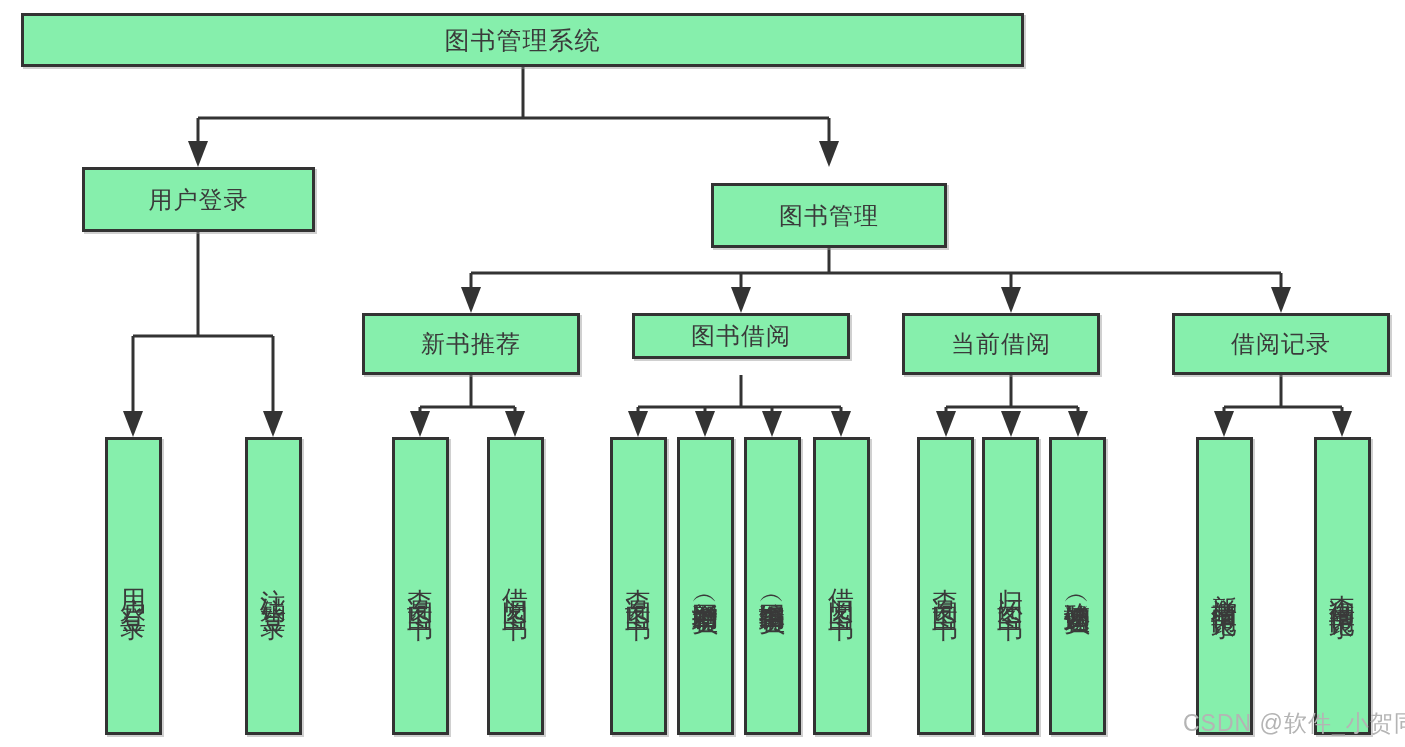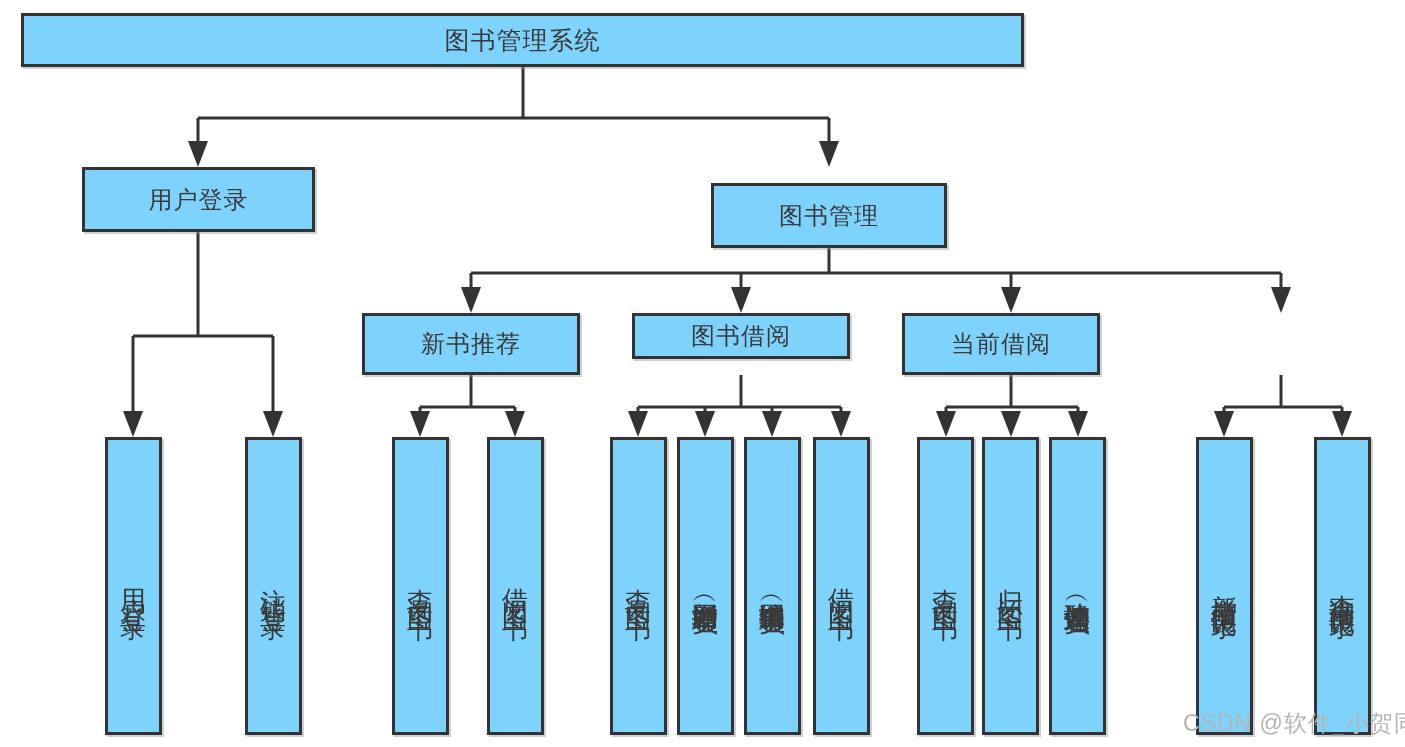--- a/index.html
+++ b/index.html
@@ -10,21 +10,21 @@
   }
   *{margin:0;padding:0;box-sizing:border-box;}
   html,body{width:1405px;height:747px;background:var(--bg);overflow:hidden;}
   body{font-family:"Liberation Sans","DejaVu Sans",sans-serif;color:var(--text);}
   .canvas{position:relative;width:1405px;height:747px;background:var(--bg);}
   svg.wires{position:absolute;left:0;top:0;width:1405px;height:747px;color:var(--line);}
   svg.wires path{stroke:currentColor;stroke-width:3;fill:none;}
   svg.wires polygon{fill:currentColor;stroke:none;}
   .node{
     position:absolute;
-    background:#7dd3fc;
+    background:#86efac;
     border:3px solid var(--line);
     box-shadow:2px 2px 0 rgba(150,150,150,0.45);
     display:flex;align-items:center;justify-content:center;
   }
   .hlabel{font-size:24px;letter-spacing:1px;white-space:nowrap;}
   .root .hlabel{font-size:25px;}
   .leaf{width:57px;height:298px;top:437px;}
   .vtext{
     writing-mode:vertical-rl;
     text-orientation:mixed;
@@ -134,20 +134,23 @@
 
   <div class="node" style="left:362px;top:313px;width:218px;height:62px;">
     <span class="hlabel">新书推荐</span>
   </div>
   <div class="node" style="left:632px;top:313px;width:218px;height:46px;">
     <span class="hlabel">图书借阅</span>
   </div>
   <div class="node" style="left:902px;top:313px;width:198px;height:62px;">
     <span class="hlabel">当前借阅</span>
   </div>
+  <div class="node" style="left:1172px;top:313px;width:218px;height:62px;">
+    <span class="hlabel">借阅记录</span>
+  </div>
 
   <div class="node leaf" style="left:105px;">
     <span class="vtext short">用户登录</span>
   </div>
   <div class="node leaf" style="left:245px;">
     <span class="vtext short">注销登录</span>
   </div>
 
   <div class="node leaf" style="left:392px;">
     <span class="vtext short">查询图书</span>

